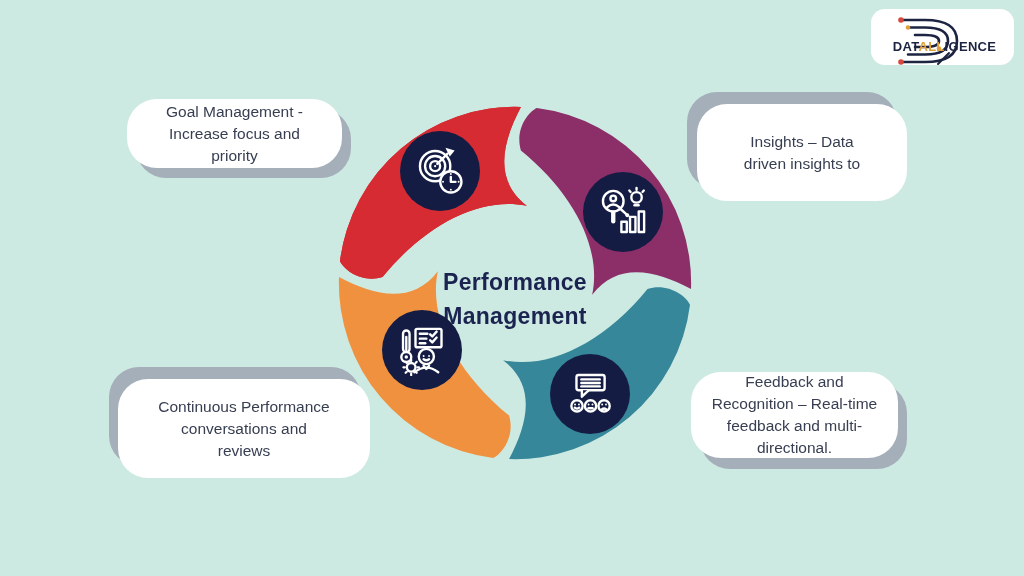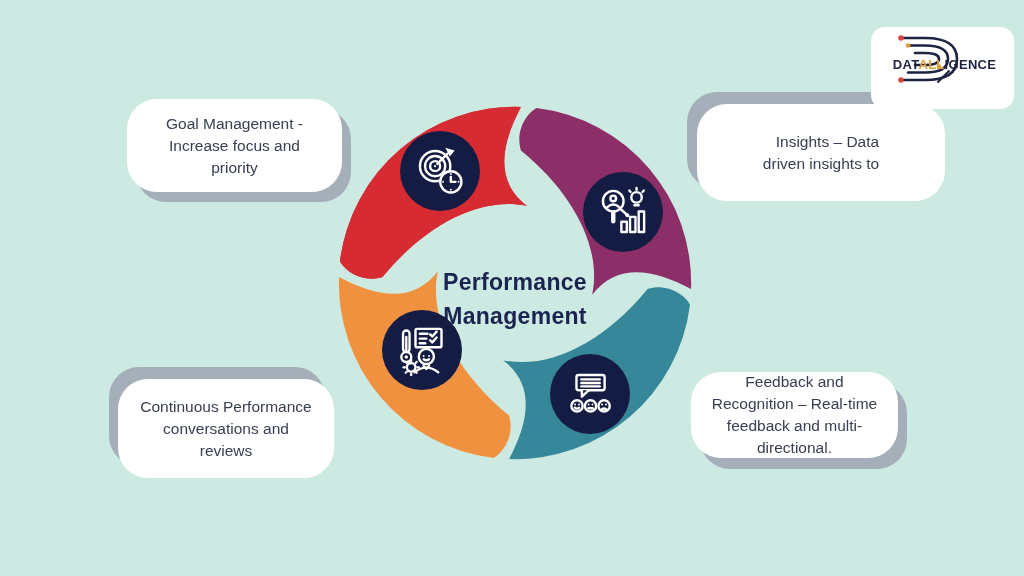--- a/index.html
+++ b/index.html
@@ -7,44 +7,44 @@
     position:relative;width:1024px;height:576px;overflow:hidden;
     background:var(--bg,#cdeae2);
     font-family:"Liberation Sans",sans-serif;
   }
   
   .callout{
     position:absolute;background:var(--callout-bg,#fff);border-radius:30px;
     display:flex;align-items:center;justify-content:center;text-align:center;
     color:var(--callout-text,#373e51);font-size:15.5px;line-height:22px;
   }
-  .callout.tl{left:127px;top:99px;width:215px;height:93px;box-shadow:9px 10px 0 0 var(--shadow,#a5afba);}
-  .callout.tr{left:697px;top:104px;width:248px;height:97px;box-shadow:-10px -12px 0 0 var(--shadow,#a5afba);text-align:right;}
-  .callout.bl{left:118px;top:379px;width:216px;height:99px;box-shadow:-9px -12px 0 0 var(--shadow,#a5afba);}
+  .callout.tl{left:127px;top:99px;width:215px;height:69px;box-shadow:9px 10px 0 0 var(--shadow,#a5afba);}
+  .callout.tr{left:697px;top:104px;width:210px;height:97px;box-shadow:-10px -12px 0 0 var(--shadow,#a5afba);}
+  .callout.bl{left:118px;top:379px;width:252px;height:99px;box-shadow:-9px -12px 0 0 var(--shadow,#a5afba);}
   .callout.br{left:691px;top:372px;width:207px;height:86px;box-shadow:9px 11px 0 0 var(--shadow,#a5afba);}
   
   .cycle-svg{position:absolute;left:337px;top:105px;width:356px;height:356px;}
   .cycle-title{
     position:absolute;left:385px;top:237px;width:260px;text-align:center;
     font-weight:700;font-size:23px;line-height:34px;letter-spacing:.3px;
     color:var(--title-color,#1b2350);
     margin-top:28px;
   }
   .icon-circle{
     position:absolute;width:80px;height:80px;border-radius:50%;
     background:var(--icon-navy,#141c44);
     display:flex;align-items:center;justify-content:center;
   }
   .icon-circle svg{width:52px;height:52px;}
   .ic-goal{left:400px;top:131px;}
   .ic-insights{left:583px;top:172px;}
   .ic-feedback{left:550px;top:354px;}
   .ic-review{left:382px;top:310px;}
   
-  .logo-card{position:absolute;left:871px;top:27px;width:143px;height:82px;background:#fff;border-radius:14px;}
+  .logo-card{position:absolute;left:871px;top:9px;width:143px;height:56px;background:#fff;border-radius:14px;}
   .logo-mark{position:absolute;left:22px;top:6px;width:70px;height:56px;}
   .logo-text{
     position:absolute;left:6px;right:2px;top:30px;text-align:center;
     font-size:13px;font-weight:700;letter-spacing:.3px;white-space:nowrap;
   }
 </style>
 </head>
 <body>
 
 <div class="stage">

